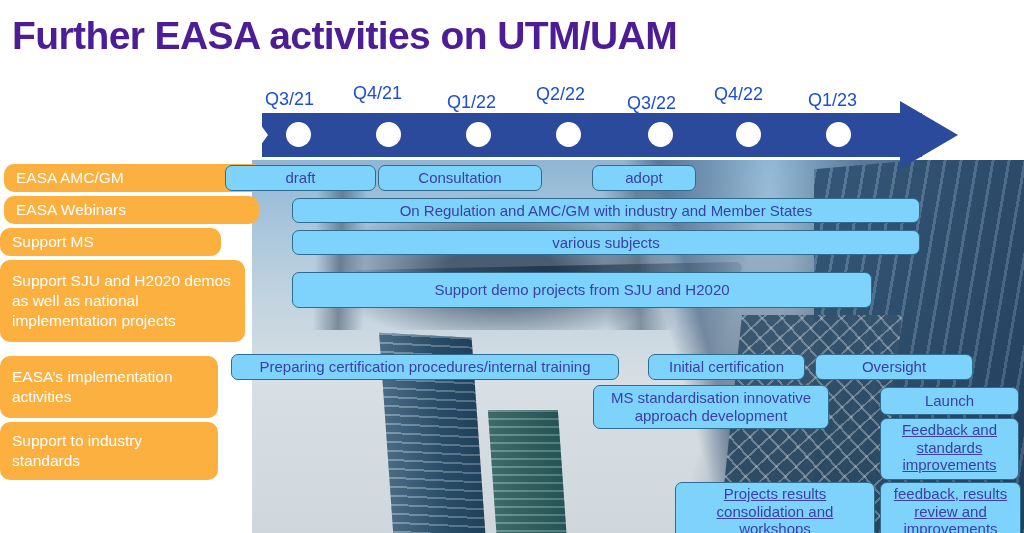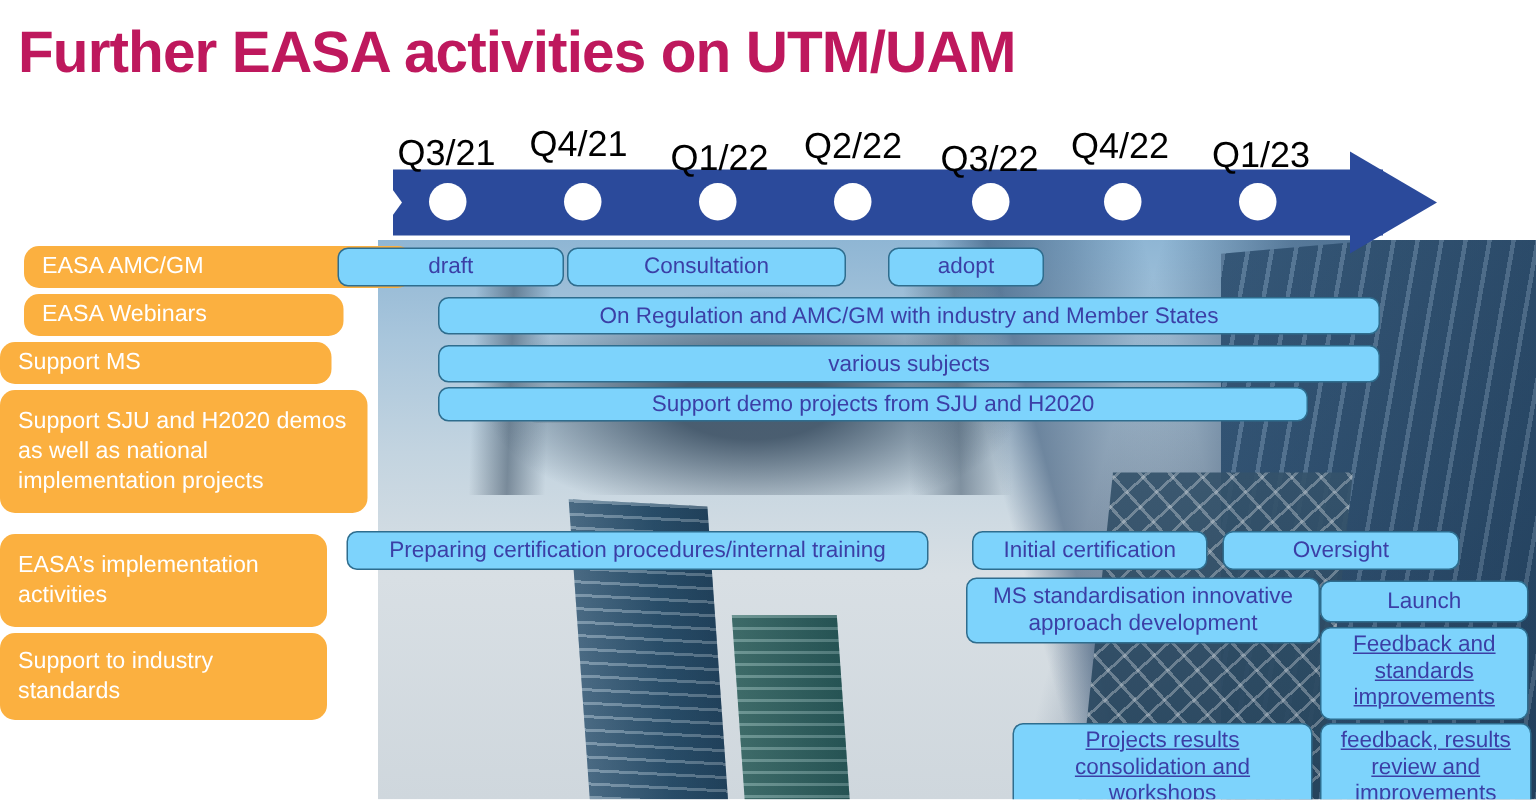--- a/index.html
+++ b/index.html
@@ -6,21 +6,21 @@
   body{
     width:1024px;height:533px;overflow:hidden;background:#ffffff;
     font-family:"Liberation Sans", sans-serif;
   }
   .slide{position:relative;width:1024px;height:533px;background:#fff;overflow:hidden;}
 
   
   .title{
     position:absolute;left:12px;top:14px;
     font-size:39px;font-weight:bold;letter-spacing:-0.6px;
-    color:#be185d;white-space:nowrap;
+    color:#4c1d95;white-space:nowrap;
   }
 
   
   .photo{
     position:absolute;left:252px;top:160px;width:772px;height:373px;
     background:
       
       linear-gradient(180deg,#8fb6d4 0%,#a9c6dc 18%,#c3d4e0 38%,#d8dfe4 60%,#cfd7dd 100%);
     overflow:hidden;
   }
@@ -86,21 +86,21 @@
   }
   .arrow-head{
     position:absolute;left:648px;top:-12px;width:0;height:0;
     border-top:34px solid transparent;border-bottom:34px solid transparent;
     border-left:58px solid #2b4a9b;
   }
   .dot{
     position:absolute;top:9px;width:25px;height:25px;border-radius:50%;background:#ffffff;
   }
   .qlabel{
-    position:absolute;color:#000000;font-size:24px;white-space:nowrap;
+    position:absolute;color:#1d4ed8;font-size:18px;white-space:nowrap;
   }
 
   
   .pill{
     position:absolute;background:#fbb040;border-radius:10px;color:#ffffff;
     font-size:15.5px;line-height:1.30;padding:4px 10px 4px 12px;box-sizing:border-box;
     display:flex;align-items:center;
   }
 
   
@@ -143,40 +143,40 @@
   </div>
 
   <div class="qlabel" style="left:265px;top:89px">Q3/21</div>
   <div class="qlabel" style="left:353px;top:83px">Q4/21</div>
   <div class="qlabel" style="left:447px;top:92px">Q1/22</div>
   <div class="qlabel" style="left:536px;top:84px">Q2/22</div>
   <div class="qlabel" style="left:627px;top:93px">Q3/22</div>
   <div class="qlabel" style="left:714px;top:84px">Q4/22</div>
   <div class="qlabel" style="left:808px;top:90px">Q1/23</div>
 
-  <div class="pill" style="left:16px;top:164px;width:259px;height:28px">EASA AMC/GM</div>
-  <div class="pill" style="left:16px;top:196px;width:213px;height:28px">EASA Webinars</div>
+  <div class="pill" style="left:4px;top:164px;width:259px;height:28px">EASA AMC/GM</div>
+  <div class="pill" style="left:4px;top:196px;width:255px;height:28px">EASA Webinars</div>
   <div class="pill" style="left:0px;top:228px;width:221px;height:28px">Support MS</div>
   <div class="pill" style="left:0px;top:260px;width:245px;height:82px">Support SJU and H2020 demos as well as national implementation projects</div>
   <div class="pill" style="left:0px;top:356px;width:218px;height:62px">EASA’s implementation activities</div>
   <div class="pill" style="left:0px;top:422px;width:218px;height:58px">Support to industry standards</div>
 
   <div class="box" style="left:225px;top:165px;width:151px;height:26px">draft</div>
-  <div class="box" style="left:378px;top:165px;width:186px;height:26px">Consultation</div>
+  <div class="box" style="left:378px;top:165px;width:164px;height:26px">Consultation</div>
   <div class="box" style="left:592px;top:165px;width:104px;height:26px">adopt</div>
 
   <div class="box" style="left:292px;top:198px;width:628px;height:25px">On Regulation and AMC/GM with industry and Member States</div>
   <div class="box" style="left:292px;top:230px;width:628px;height:25px">various subjects</div>
-  <div class="box" style="left:292px;top:258px;width:580px;height:23px">Support demo projects from SJU and H2020</div>
+  <div class="box" style="left:292px;top:272px;width:580px;height:36px">Support demo projects from SJU and H2020</div>
 
   <div class="box" style="left:231px;top:354px;width:388px;height:26px">Preparing certification procedures/internal training</div>
   <div class="box" style="left:648px;top:354px;width:157px;height:26px">Initial certification</div>
   <div class="box" style="left:815px;top:354px;width:158px;height:26px">Oversight</div>
 
-  <div class="box" style="left:644px;top:385px;width:236px;height:44px">MS standardisation innovative approach development</div>
+  <div class="box" style="left:593px;top:385px;width:236px;height:44px">MS standardisation innovative approach development</div>
   <div class="box" style="left:880px;top:387px;width:139px;height:28px">Launch</div>
 
   <div class="box tight" style="left:880px;top:418px;width:139px;height:62px">Feedback and standards improvements</div>
 
   <div class="box tight" style="left:675px;top:482px;width:200px;height:62px">Projects results consolidation and workshops</div>
   <div class="box tight" style="left:880px;top:482px;width:141px;height:62px">feedback, results review and improvements</div>
 
 </div>
 
 </body></html>

